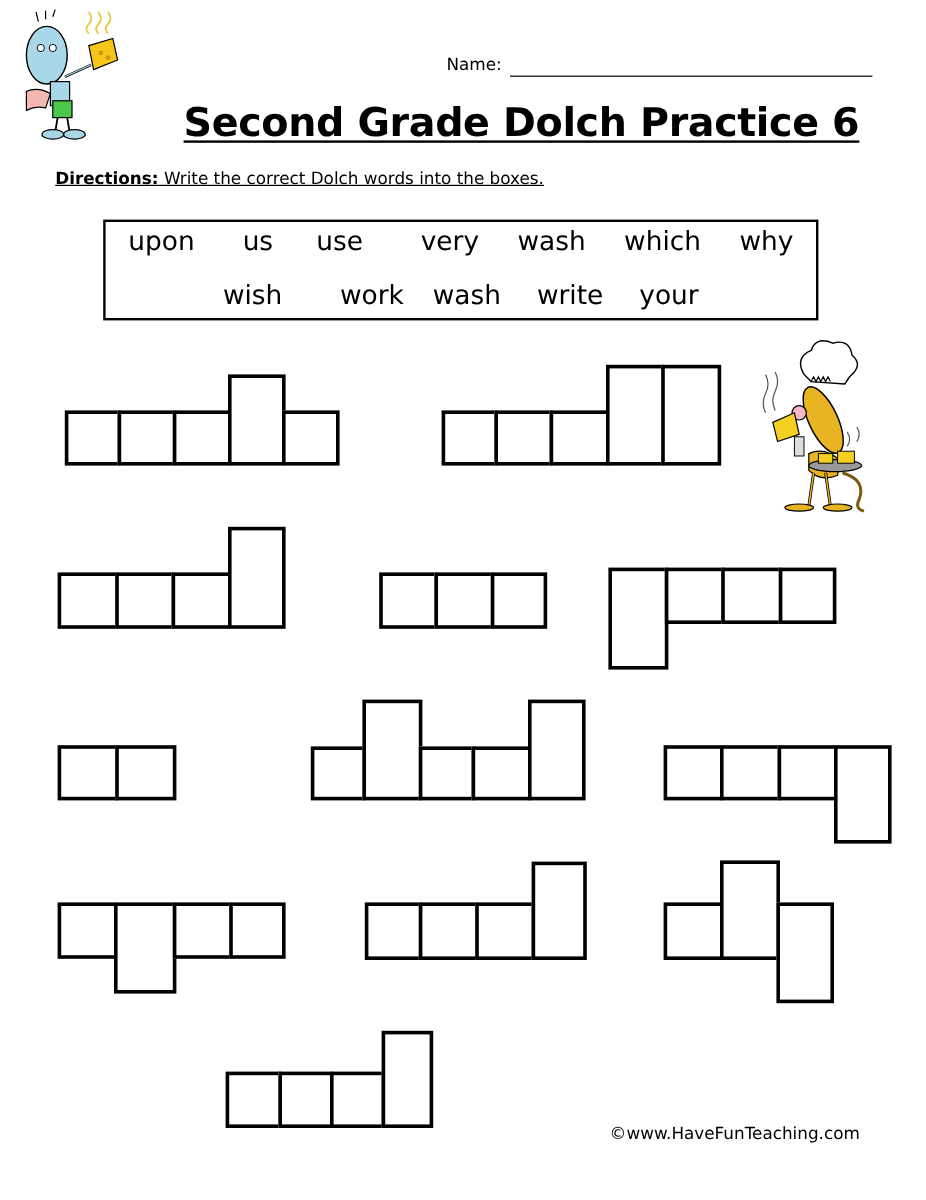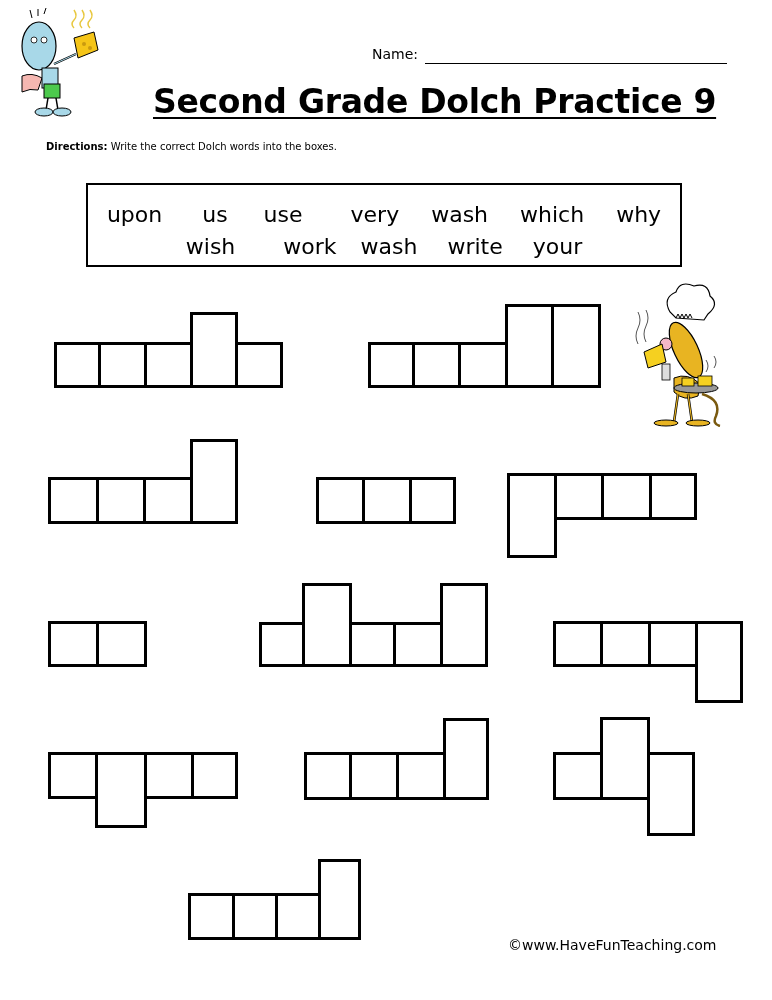--- a/index.html
+++ b/index.html
@@ -1,21 +1,21 @@
 <!DOCTYPE html>
 <html><head>
 <meta charset="utf-8">
 <style>
   html,body{margin:0;padding:0;background:#fff;}
   body{width:772px;height:1000px;position:relative;overflow:hidden;font-family:"DejaVu Sans","Liberation Sans",sans-serif;color:#000;}
   .abs{position:absolute;}
   .name-label{left:372px;top:46px;font-size:14px;}
   .name-line{left:425px;top:63px;width:302px;border-bottom:1.5px solid #000;height:0;}
   .title{left:153px;top:82px;font-size:33px;font-weight:bold;text-decoration:underline;text-decoration-thickness:2px;text-underline-offset:4px;letter-spacing:-0.3px;white-space:nowrap;}
-  .directions{left:46px;top:141px;font-size:10px;white-space:nowrap;}
+  .directions{left:46px;top:141px;font-size:14px;white-space:nowrap;text-decoration:underline;}
   .directions b{font-weight:bold;}
   .wordbank{left:86px;top:183px;width:596px;height:84px;border:2px solid #000;box-sizing:border-box;}
   .wb-row{position:absolute;left:0;right:0;display:flex;justify-content:center;font-size:22px;}
   .wb-row span{display:inline-block;}
   .box{position:absolute;border:3px solid #000;box-sizing:border-box;background:#fff;}
   .footer{left:508px;top:937px;font-size:14px;white-space:nowrap;}
   .illus{position:absolute;}
 </style>
 </head>
 <body>
@@ -40,26 +40,26 @@
     <line x1="34" y1="92" x2="32" y2="104" stroke="#000" stroke-width="1.5"></line>
     <line x1="42" y1="92" x2="44" y2="104" stroke="#000" stroke-width="1.5"></line>
     <ellipse cx="30" cy="106" rx="9" ry="4" fill="#a8d8e8" stroke="#000" stroke-width="1"></ellipse>
     <ellipse cx="48" cy="106" rx="9" ry="4" fill="#a8d8e8" stroke="#000" stroke-width="1"></ellipse>
   </svg>
 </div>
 
 <div class="abs name-label">Name:</div>
 <div class="abs name-line"></div>
 
-<div class="abs title">Second Grade Dolch Practice 9</div>
+<div class="abs title">Second Grade Dolch Practice 6</div>
 
 <div class="abs directions"><b>Directions:</b><span> Write the correct Dolch words into the boxes.</span></div>
 
 <div class="abs wordbank">
-  <div class="wb-row" style="top:17px;">
+  <div class="wb-row" style="top:4px;">
     <span style="margin-right:40px">upon</span>
     <span style="margin-right:36px">us</span>
     <span style="margin-right:48px">use</span>
     <span style="margin-right:32px">very</span>
     <span style="margin-right:32px">wash</span>
     <span style="margin-right:32px">which</span>
     <span>why</span>
   </div>
   <div class="wb-row" style="top:49px;">
     <span style="margin-right:48px">wish</span>

